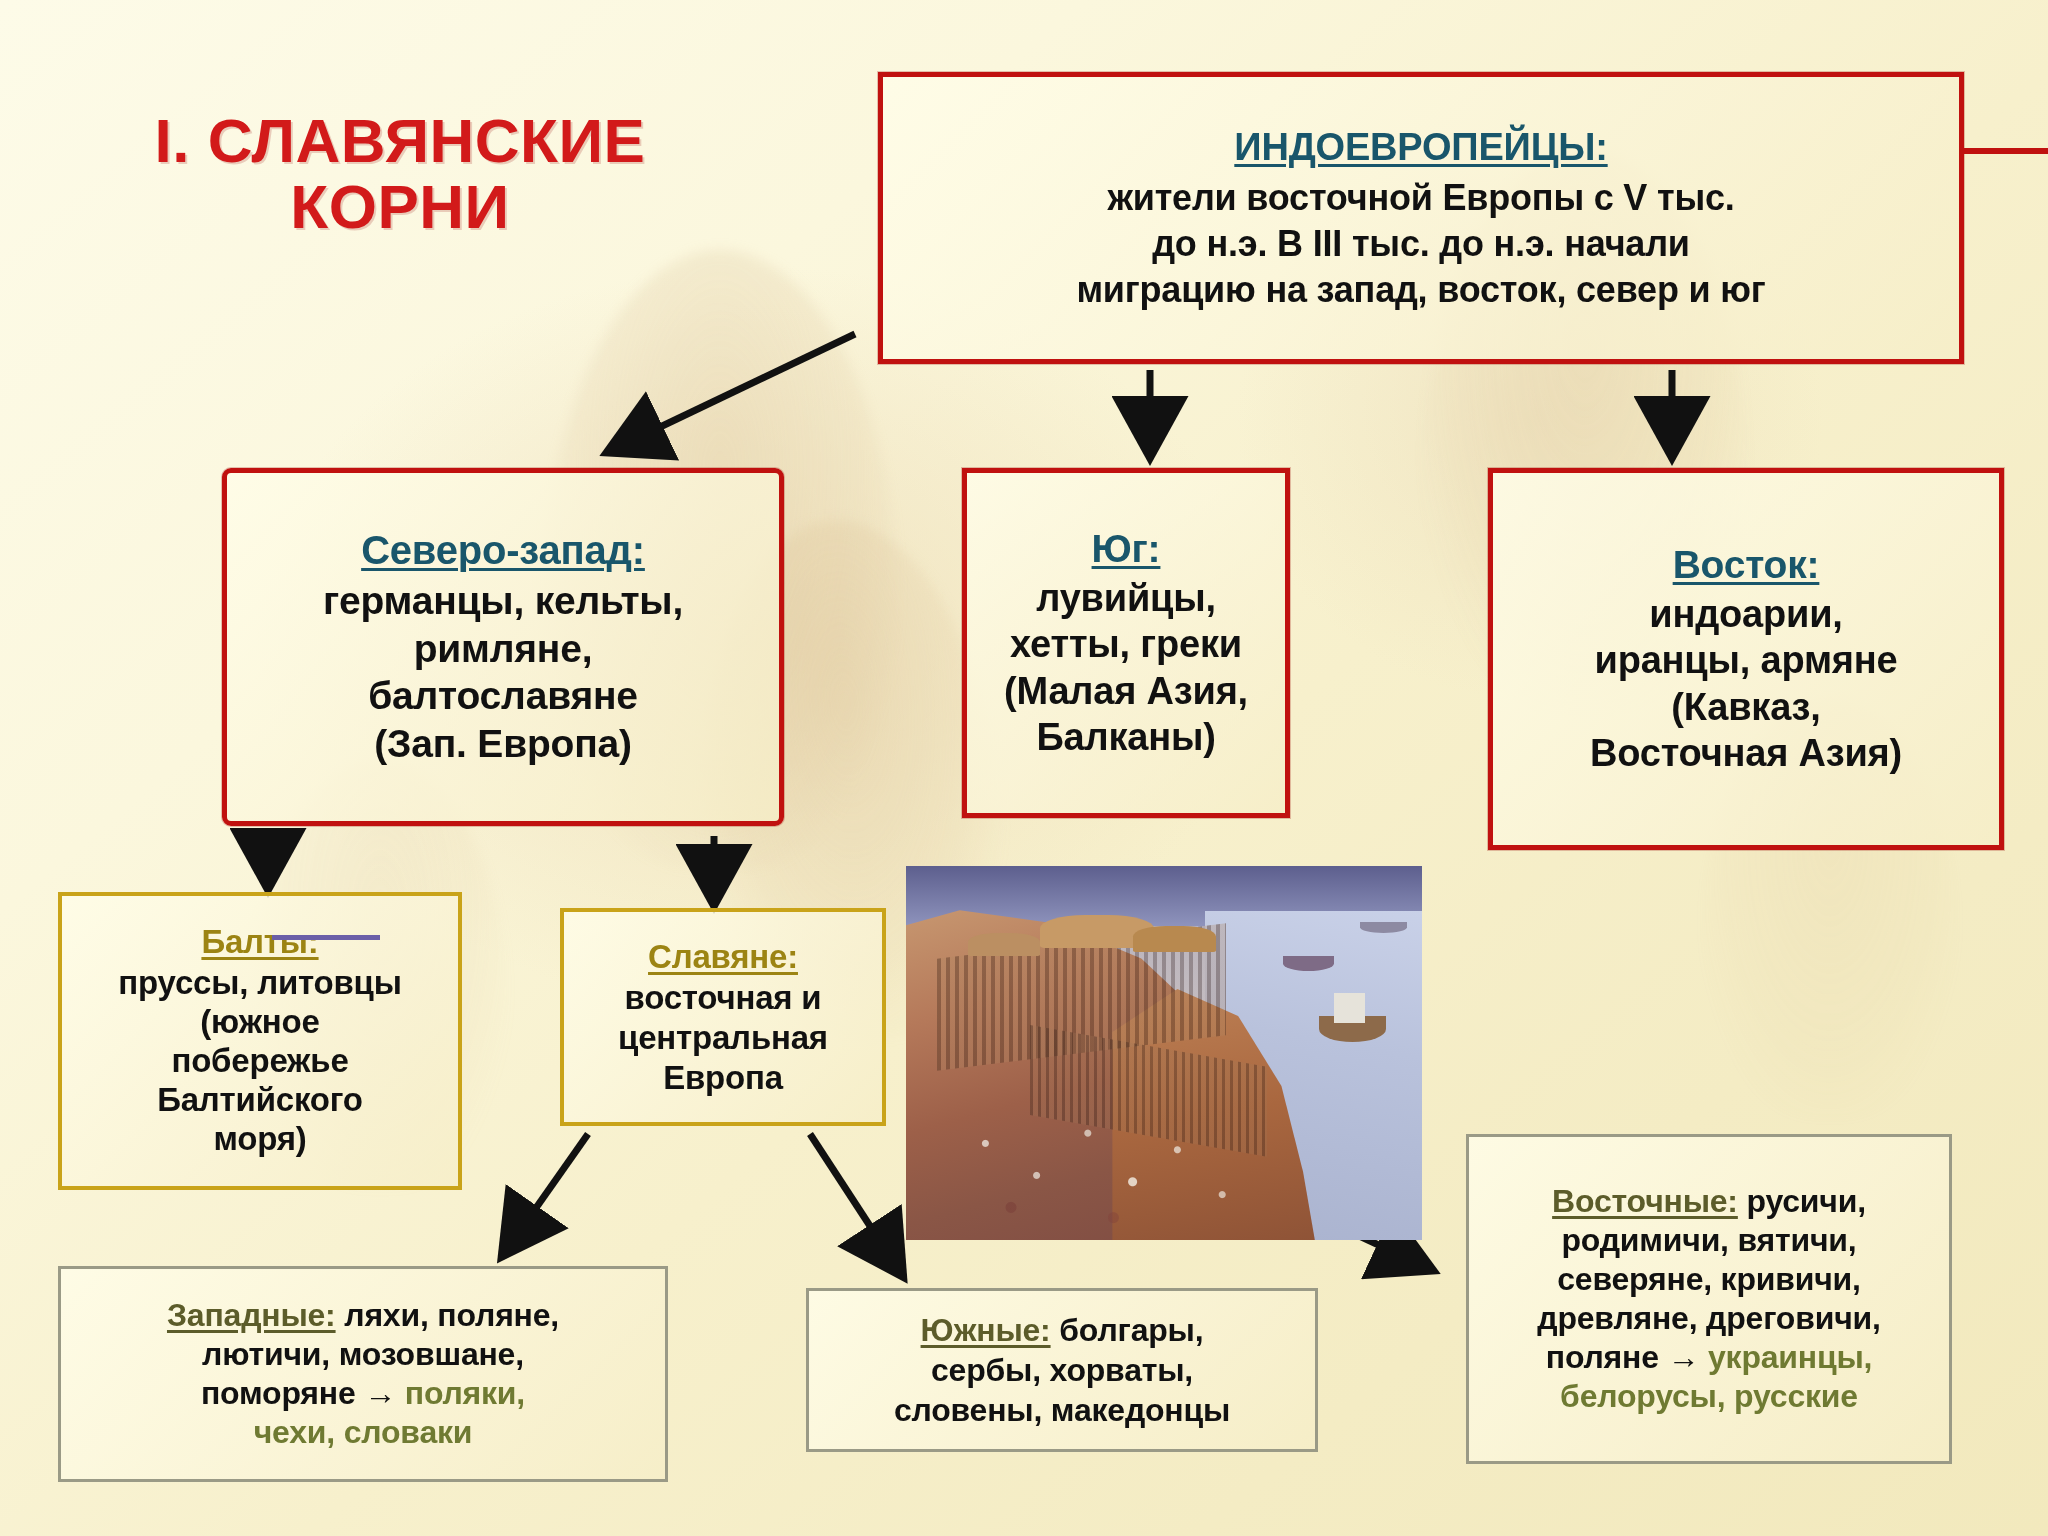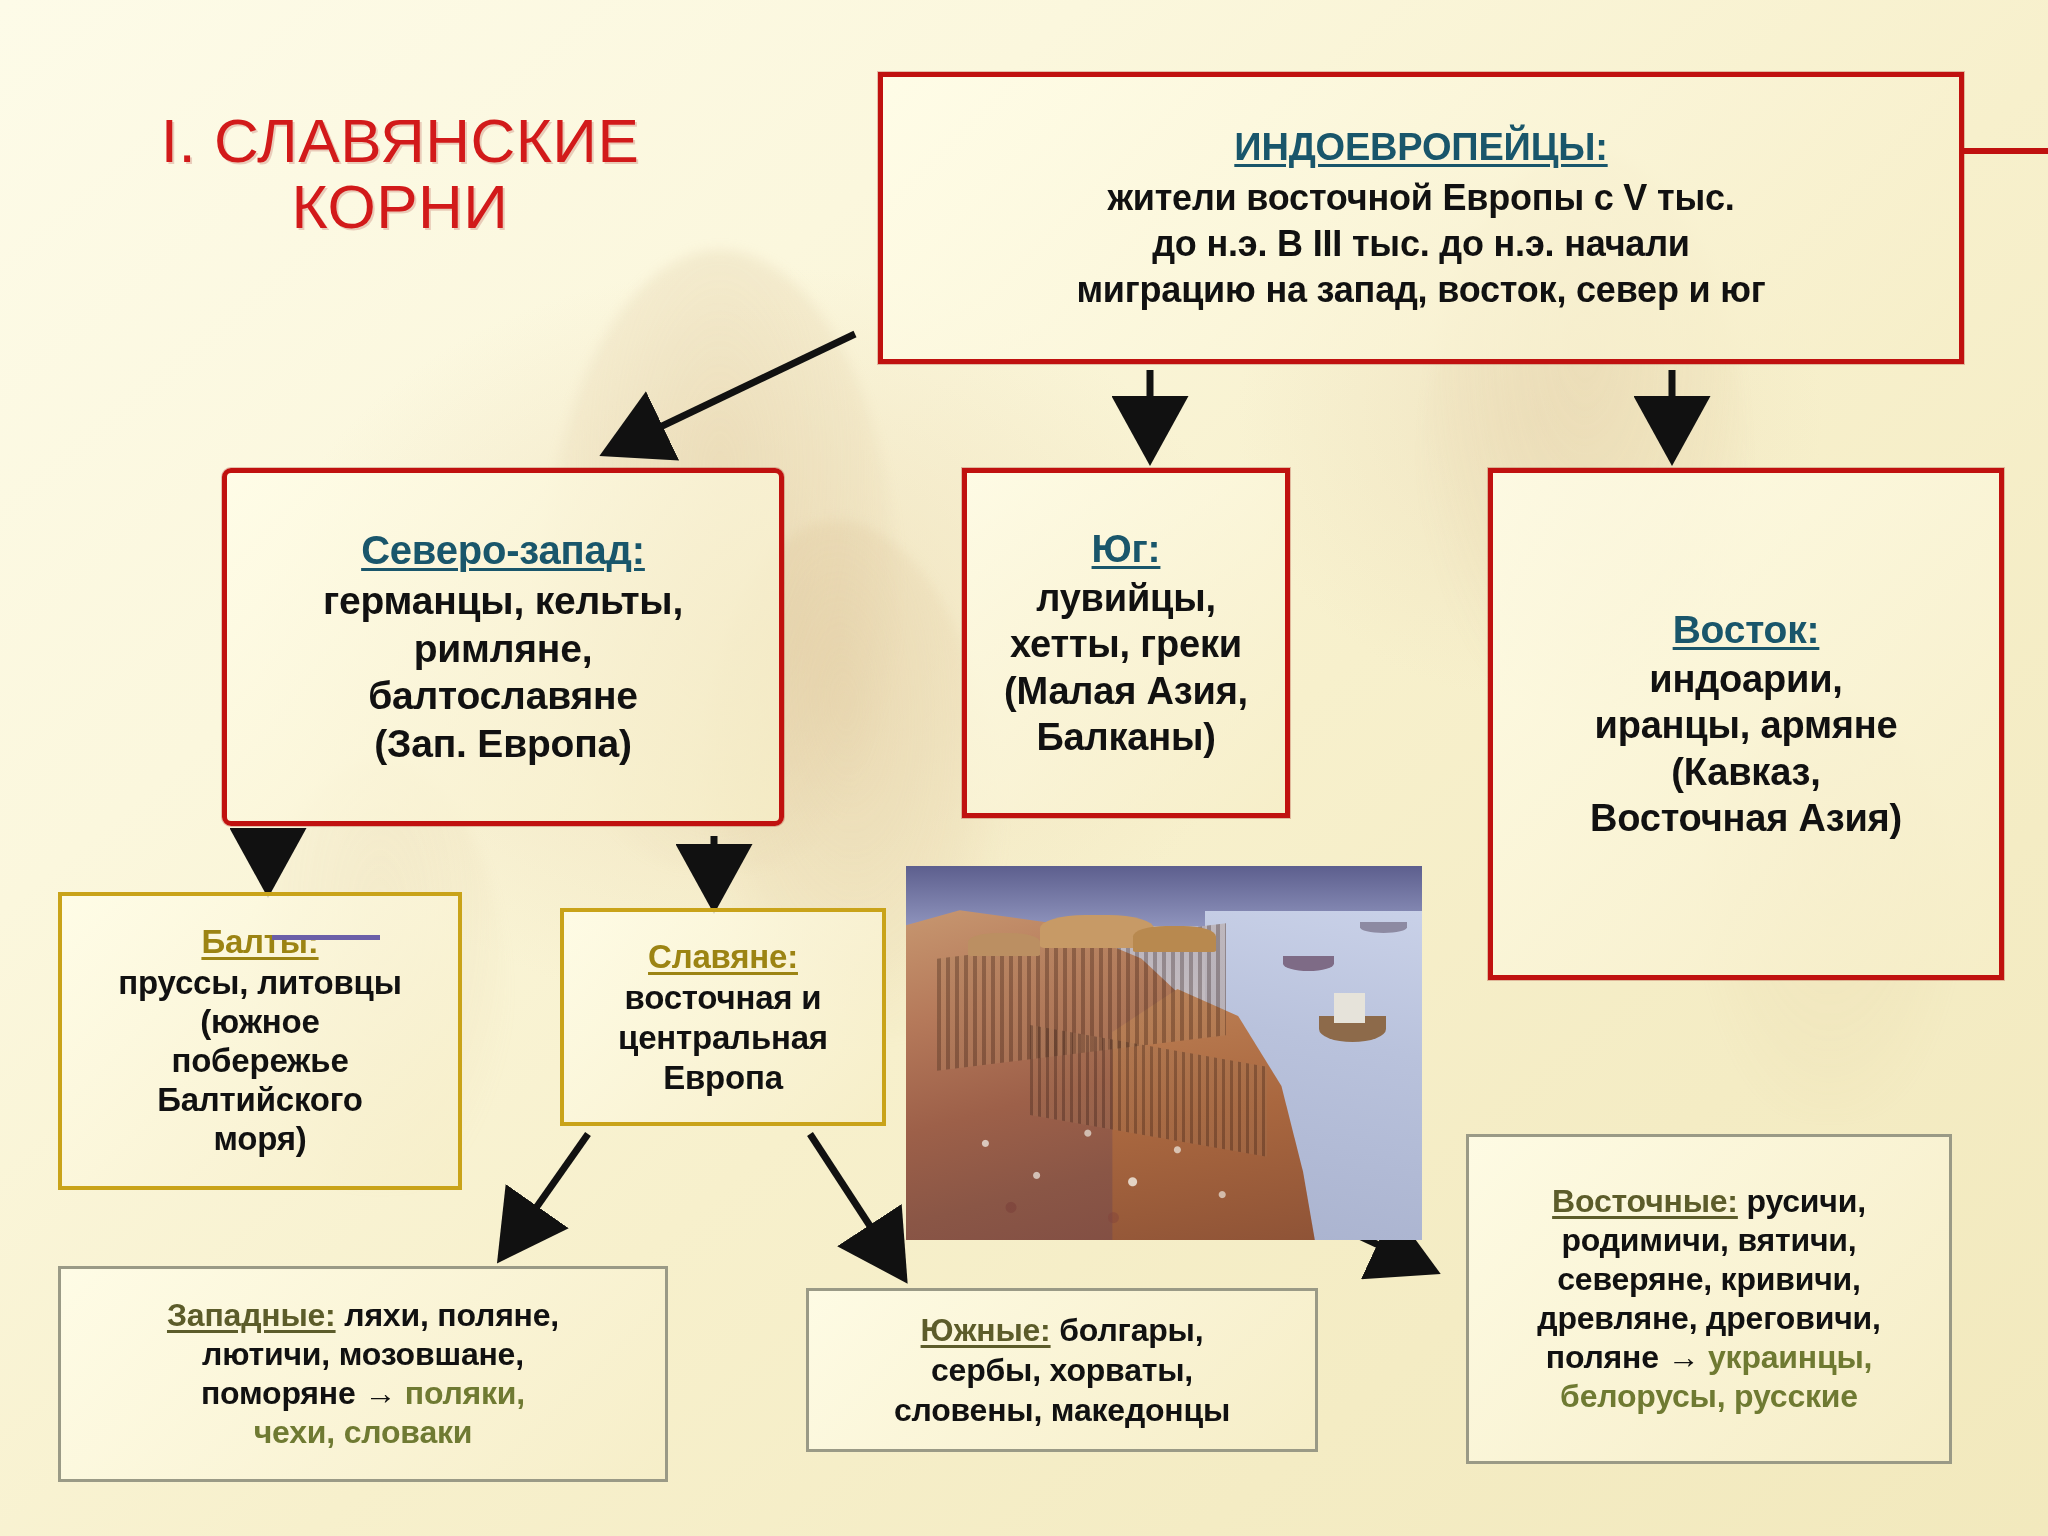--- a/index.html
+++ b/index.html
@@ -82,21 +82,21 @@
   .green-text { color: #6f7a32; }
   .body-line { display: block; }
 
   
   #title {
     position: absolute;
     left: 70px; top: 108px;
     width: 660px;
     text-align: center;
     color: #d21a1a;
-    font-weight: normal;
+    font-weight: bold;
     font-size: 62px;
     line-height: 1.06;
     letter-spacing: 0.5px;
     text-shadow: 2px 2px 0 rgba(150,0,0,0.18);
   }
 
   #box-indo {
     left: 878px; top: 72px; width: 1086px; height: 292px;
     font-size: 36px; line-height: 1.28;
     padding: 10px 20px;
@@ -118,21 +118,21 @@
   #box-nw .hdr { font-size: 40px; margin-bottom: 2px; }
 
   #box-south {
     left: 962px; top: 468px; width: 328px; height: 350px;
     font-size: 38px; line-height: 1.22;
     padding: 6px 10px;
   }
   #box-south .hdr { font-size: 39px; margin-bottom: 2px; }
 
   #box-east {
-    left: 1488px; top: 468px; width: 516px; height: 512px;
+    left: 1488px; top: 468px; width: 516px; height: 382px;
     font-size: 38px; line-height: 1.22;
     padding: 6px 10px;
   }
   #box-east .hdr { font-size: 39px; margin-bottom: 2px; }
 
   #box-balts {
     left: 58px; top: 892px; width: 404px; height: 298px;
     font-size: 33px; line-height: 1.18;
     padding: 4px 8px;
   }

